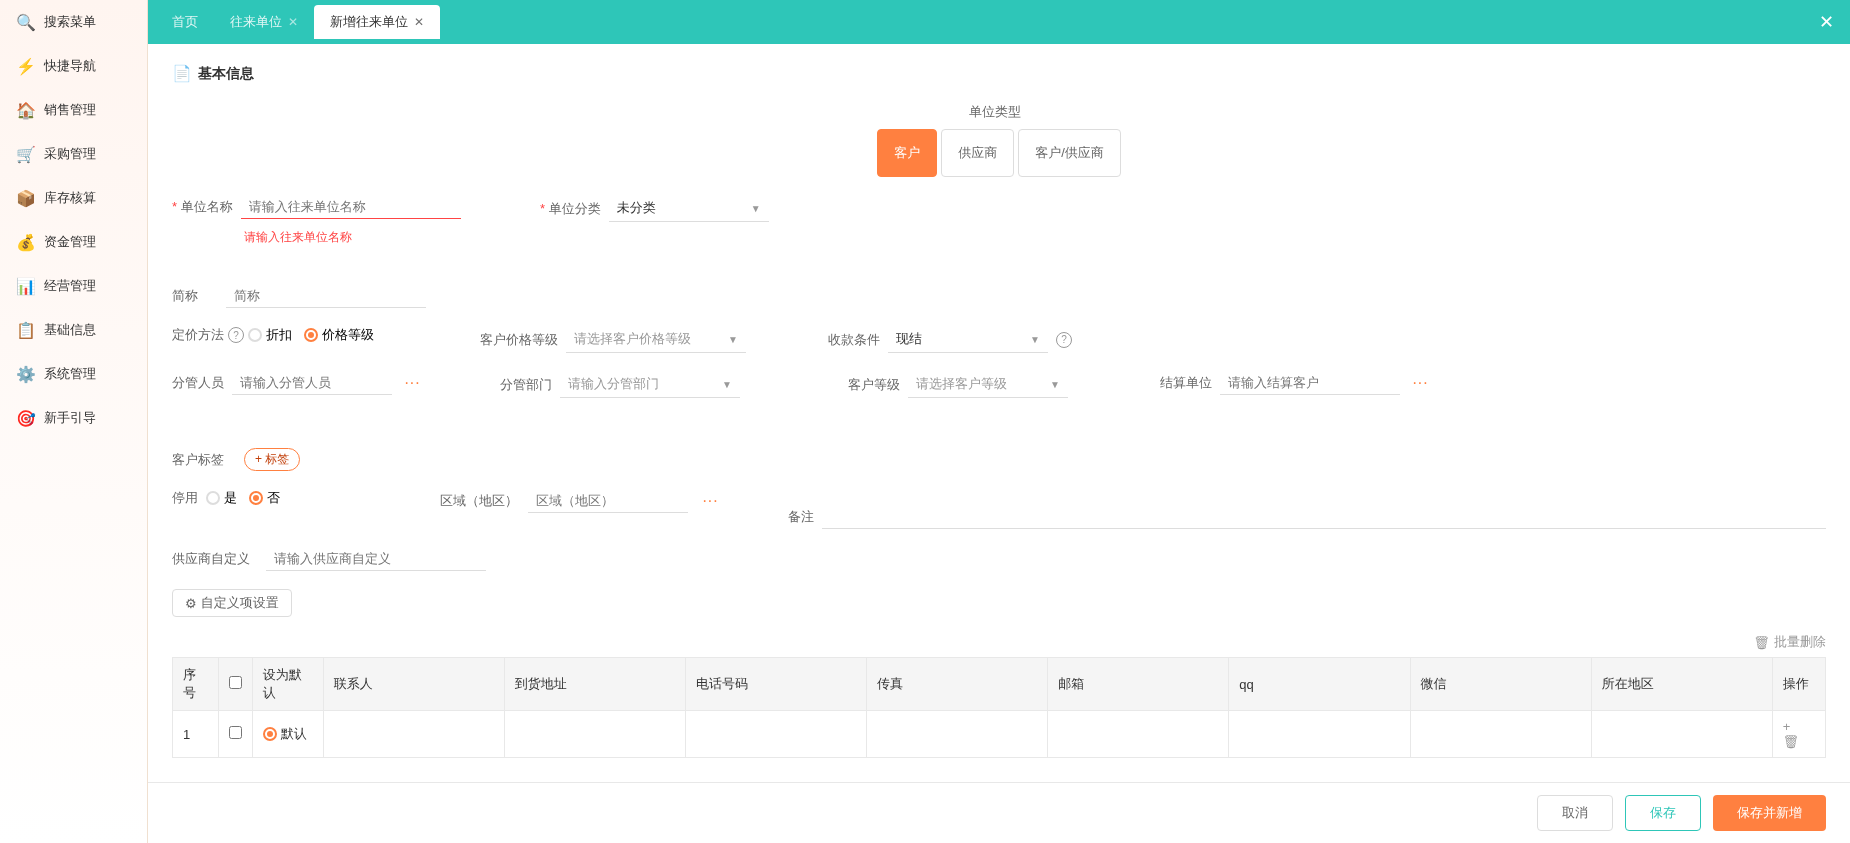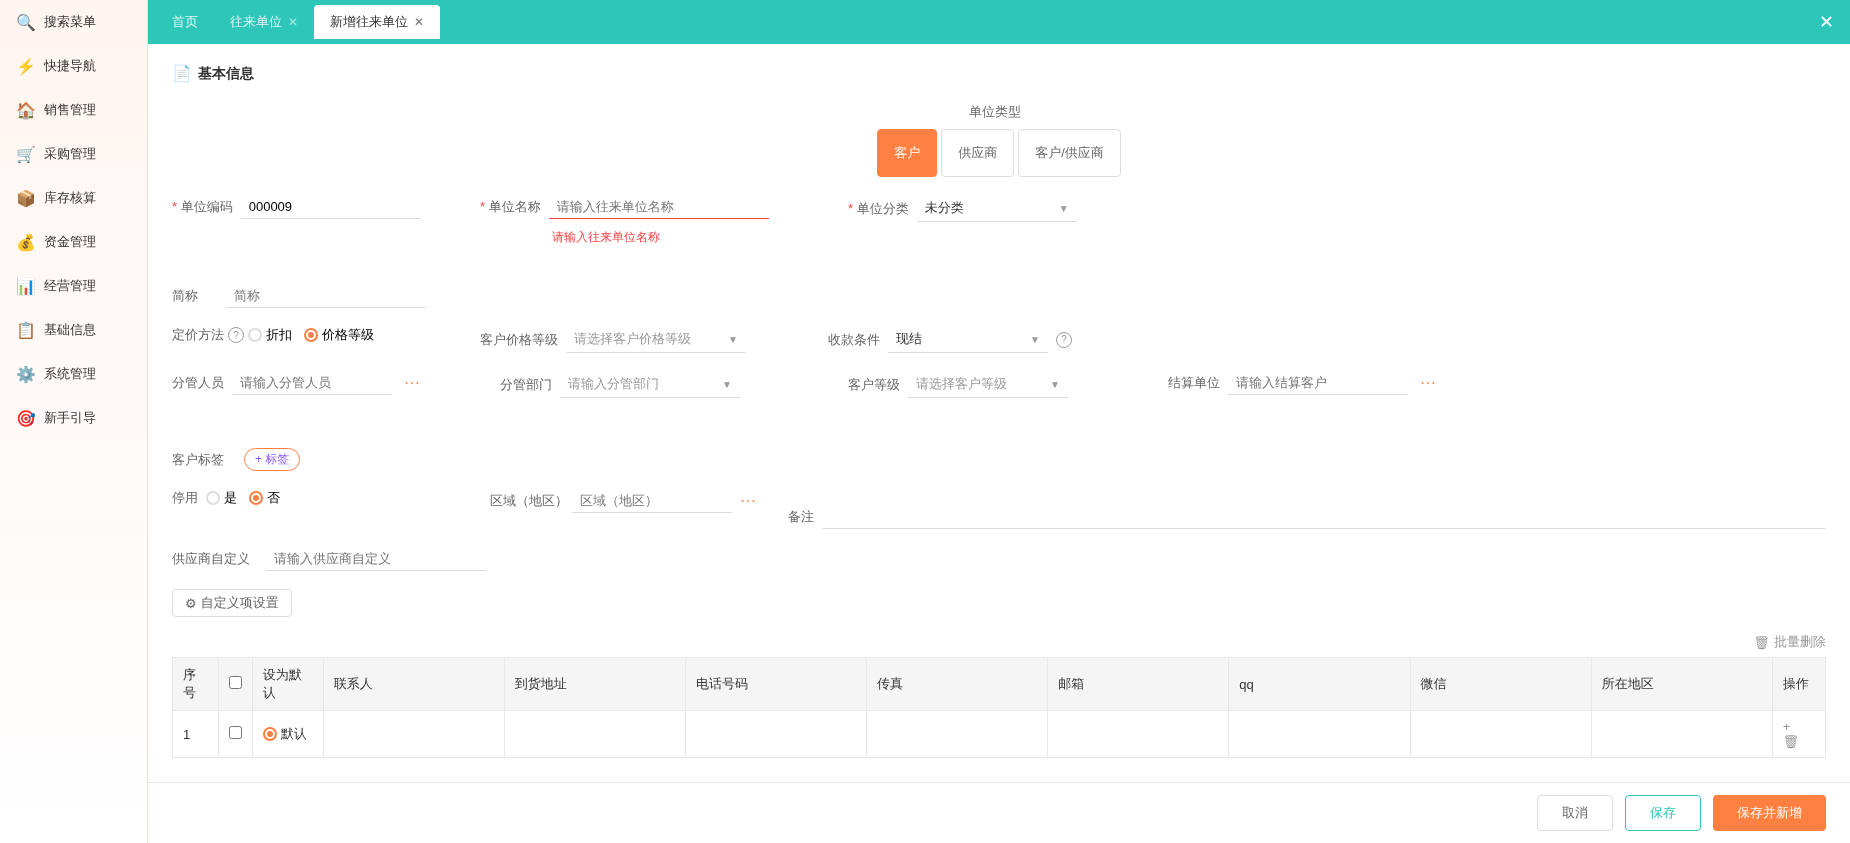--- a/index.html
+++ b/index.html
@@ -162,21 +162,21 @@
       border: 1px solid #999;
       display: inline-flex; align-items: center; justify-content: center;
       font-size: 10px; color: #999; cursor: pointer;
     }
 
     .more-btn { color: #ff8040; font-size: 16px; cursor: pointer; padding: 0 4px; }
 
     .tag-add-btn {
       display: flex; align-items: flex-start; gap: 4px;
       border: 1px solid #ff8040; border-radius: 12px;
-      color: #8b5cf6; padding: 2px 10px; cursor: pointer; font-size: 12px;
+      color: #c2410c; padding: 2px 10px; cursor: pointer; font-size: 12px;
     }
 
     
     .table-section { margin-top: 16px; }
     .table-actions-bar {
       display: flex;
       justify-content: flex-end;
       margin-bottom: 6px;
     }
     .batch-delete-btn { color: #999; font-size: 13px; cursor: pointer; display: flex; align-items: center; gap: 4px; }
@@ -307,26 +307,20 @@
         <div class="type-buttons">
           <button class="type-btn active">客户</button>
           <button class="type-btn">供应商</button>
           <button class="type-btn">客户/供应商</button>
         </div>
       </div>
     </div>
 
     <div class="form-row">
 
-      <div class="form-field" style="flex:0 0 300px;">
-        <span class="form-label">
-          <span style="color:#ff4444">*</span> 单位编码
-        </span>
-        <input class="form-input" type="text" value="000009" style="width: 180px;">
-      </div>
 
       <div class="form-field" style="flex:0 0 340px; flex-direction:column; align-items:flex-start;">
         <div style="display:flex;align-items:center;gap:8px;">
           <span class="form-label">
             <span style="color:#ff4444">*</span> 单位名称
           </span>
           <input class="form-input error" type="text" placeholder="请输入往来单位名称" style="width: 220px; border-bottom-color: rgb(255, 68, 68);">
         </div>
         <div class="error-text" style="margin-left:72px;">请输入往来单位名称</div>
       </div>
@@ -401,21 +395,21 @@
       </div>
 
       <div class="form-field" style="flex:0 0 280px; align-items:center; margin-left:20px;">
         <span class="form-label">客户等级</span>
         <div class="form-select" style="min-width:160px;">
           <span class="select-text">请选择客户等级</span>
           <span class="caret">▼</span>
         </div>
       </div>
 
-      <div class="form-field" style="flex:1; align-items:center; margin-left:32px;">
+      <div class="form-field" style="flex:1; align-items:center; margin-left:24px;">
         <span class="form-label">结算单位</span>
         <input class="form-input" type="text" placeholder="请输入结算客户" style="width: 180px;">
         <span class="more-btn">···</span>
       </div>
     </div>
 
     <div class="form-row">
       <div class="form-field" style="align-items:center;margin-top:32px;">
         <span class="form-label" style="margin-right:12px;">客户标签</span>
         <div class="tag-add-btn">
@@ -433,21 +427,21 @@
             <div class="radio-circle"></div>
             <span>是</span>
           </div>
           <div class="radio-item">
             <div class="radio-circle checked"></div>
             <span>否</span>
           </div>
         </div>
       </div>
 
-      <div class="form-field" style="flex:0 0 320px; align-items:center; margin-left:20px; gap:4px;justify-content:flex-end;">
+      <div class="form-field" style="flex:0 0 320px; align-items:center; margin-left:20px; gap:10px;">
         <span class="form-label">区域（地区）</span>
         <input class="form-input" type="text" placeholder="区域（地区）" style="width: 160px;">
         <span class="more-btn">···</span>
       </div>
 
       <div class="form-field" style="flex:1; align-items:center; margin-left:20px;margin-top:16px;">
         <span class="form-label">备注</span>
         <input class="form-input" type="text" style="flex: 1 1 0%; width: auto;">
       </div>
     </div>

